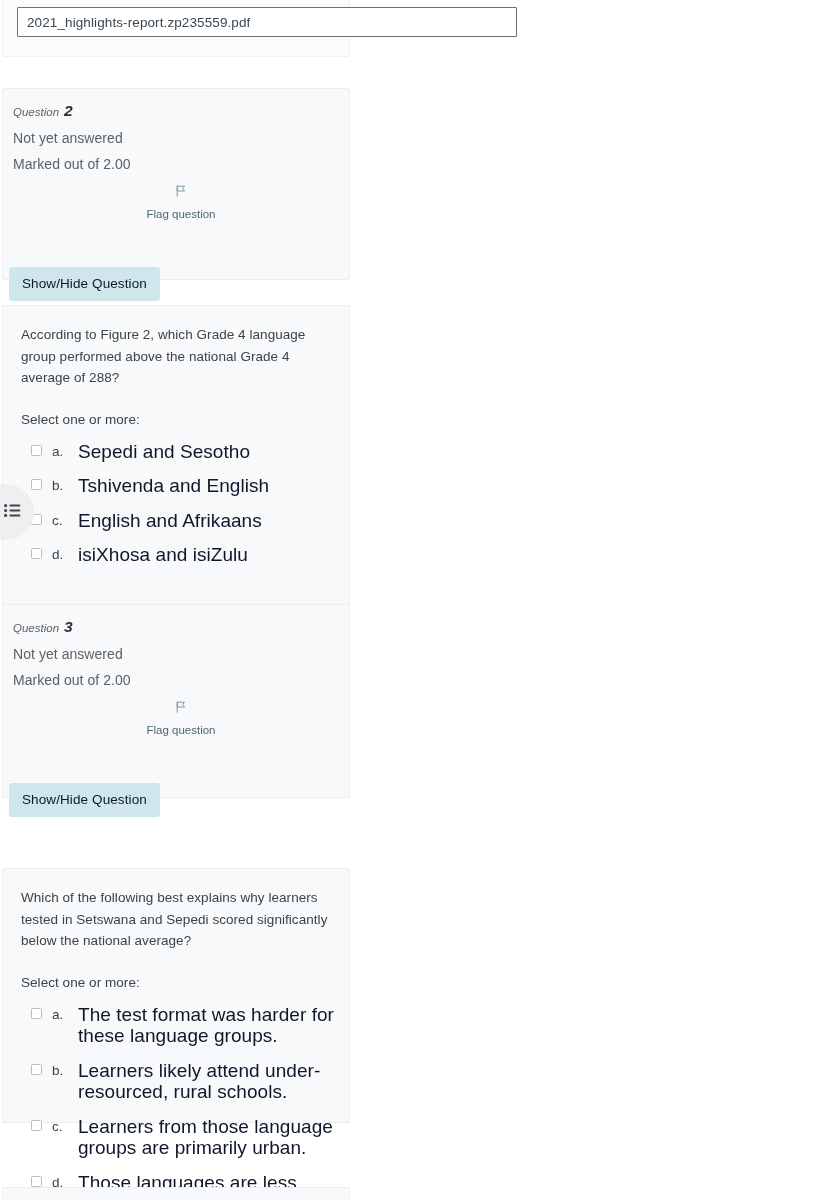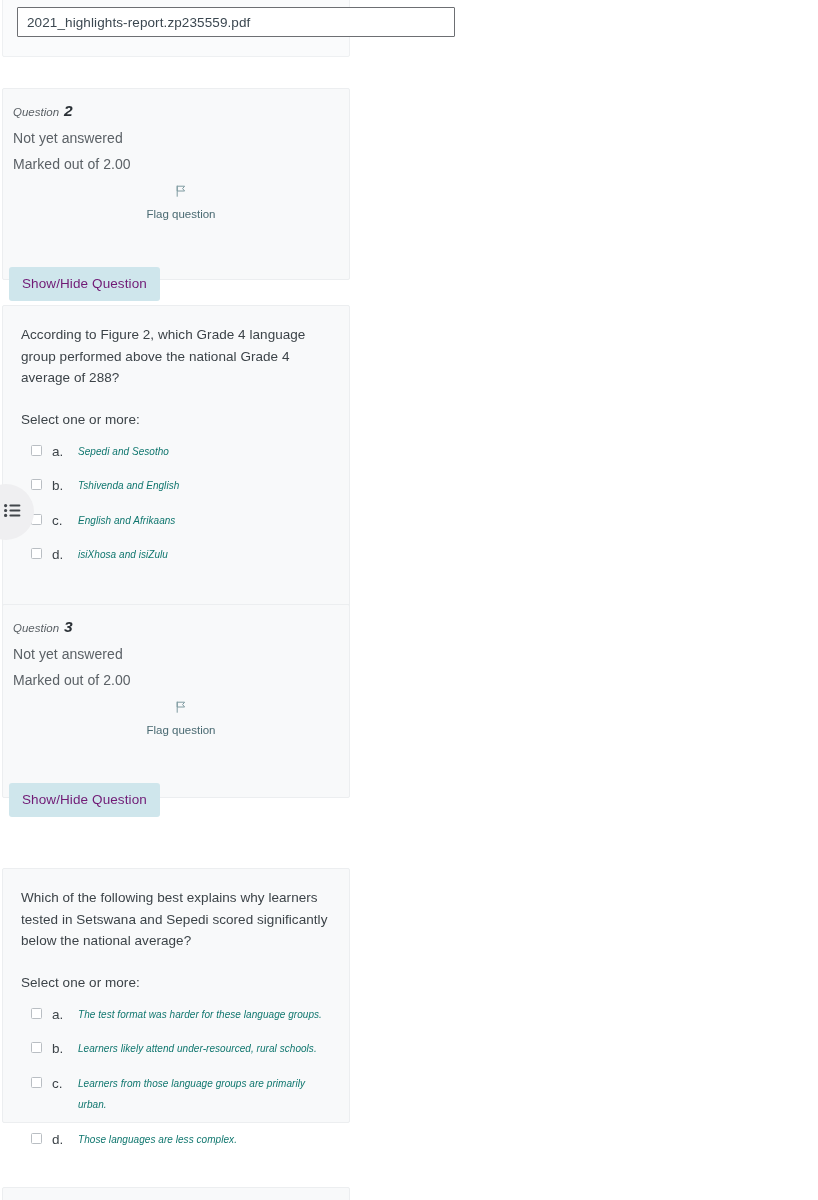--- a/index.html
+++ b/index.html
@@ -35,21 +35,21 @@
   .card-top {
     top: -40px;
     height: 97px;
     background: #fafbfc;
     border-color: #eef0f2;
   }
   .file-field {
     position: absolute;
     left: 14px;
     top: 46px;
-    width: 438px;
+    width: 500px;
     height: 30px;
     background: #ffffff;
     border: 1px solid #6d6f73;
     border-radius: 1px;
     display: flex;
     align-items: center;
     padding: 0 9px;
     z-index: 5;
   }
   .file-field .fname {
@@ -96,21 +96,21 @@
   .flag-row .flag-label {
     font-size: 11.5px;
     color: #4a6a72;
   }
   .flag-ico { display: block; }
 
   .showhide-btn {
     display: inline-block;
     margin: 35px 0 14px 6px;
     background: #cfe6ec;
-    color: #701a75;
+    color: #0f172a;
     border: none;
     border-radius: 3px;
     font-family: "Liberation Sans", sans-serif;
     font-size: 13.5px;
     padding: 9px 13px 10px 13px;
     cursor: pointer;
     letter-spacing: .1px;
   }
 
   
@@ -148,26 +148,25 @@
   }
   .opt .letter {
     flex: 0 0 auto;
     width: 26px;
     margin-left: 10px;
     font-size: 13.5px;
     color: #3c4348;
     line-height: 21.5px;
   }
   .opt .otext {
-    font-size: 10px;
-    color: #0f766e;
+    font-size: 19px;
+    color: #0f172a;
     line-height: 21.5px;
     max-width: 258px;
     letter-spacing: .05px;
-    font-style: italic;
   }
 
   
   .nav-bubble {
     position: absolute;
     left: -22px;
     top: 484px;
     width: 56px;
     height: 56px;
     border-radius: 50%;

